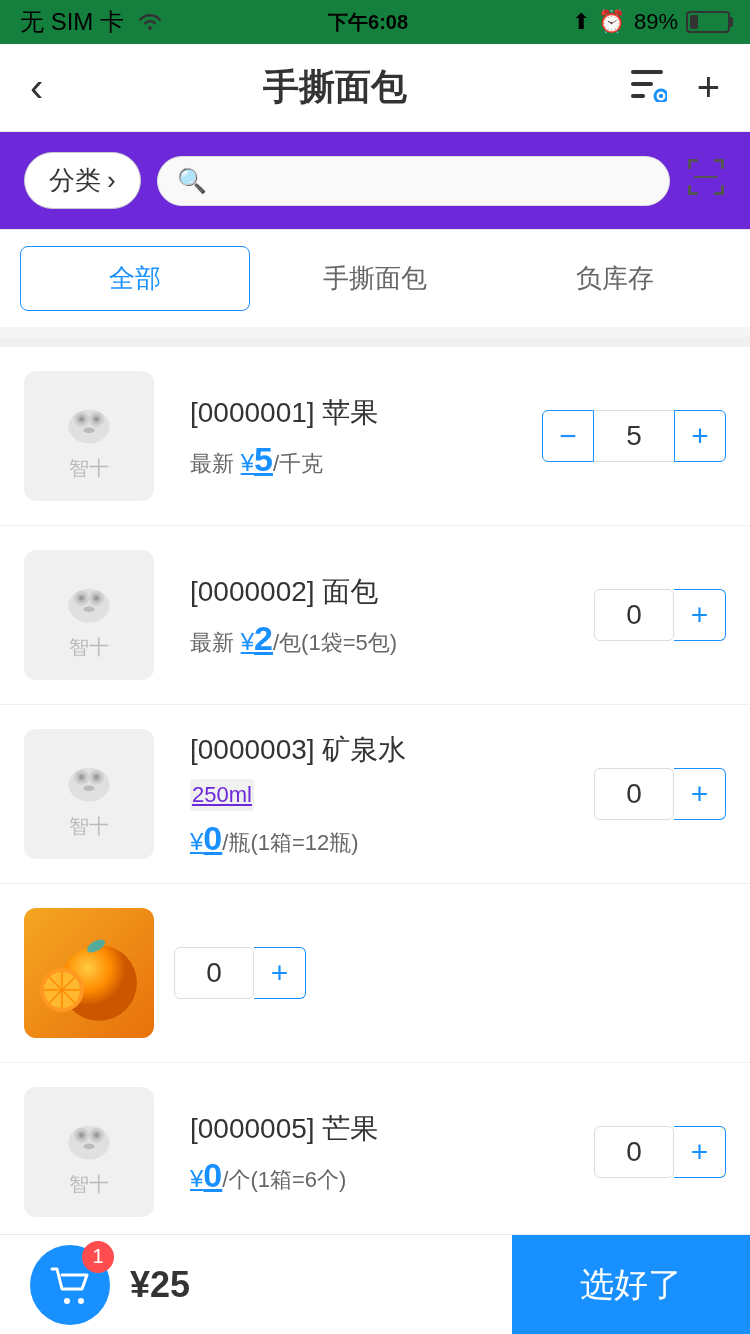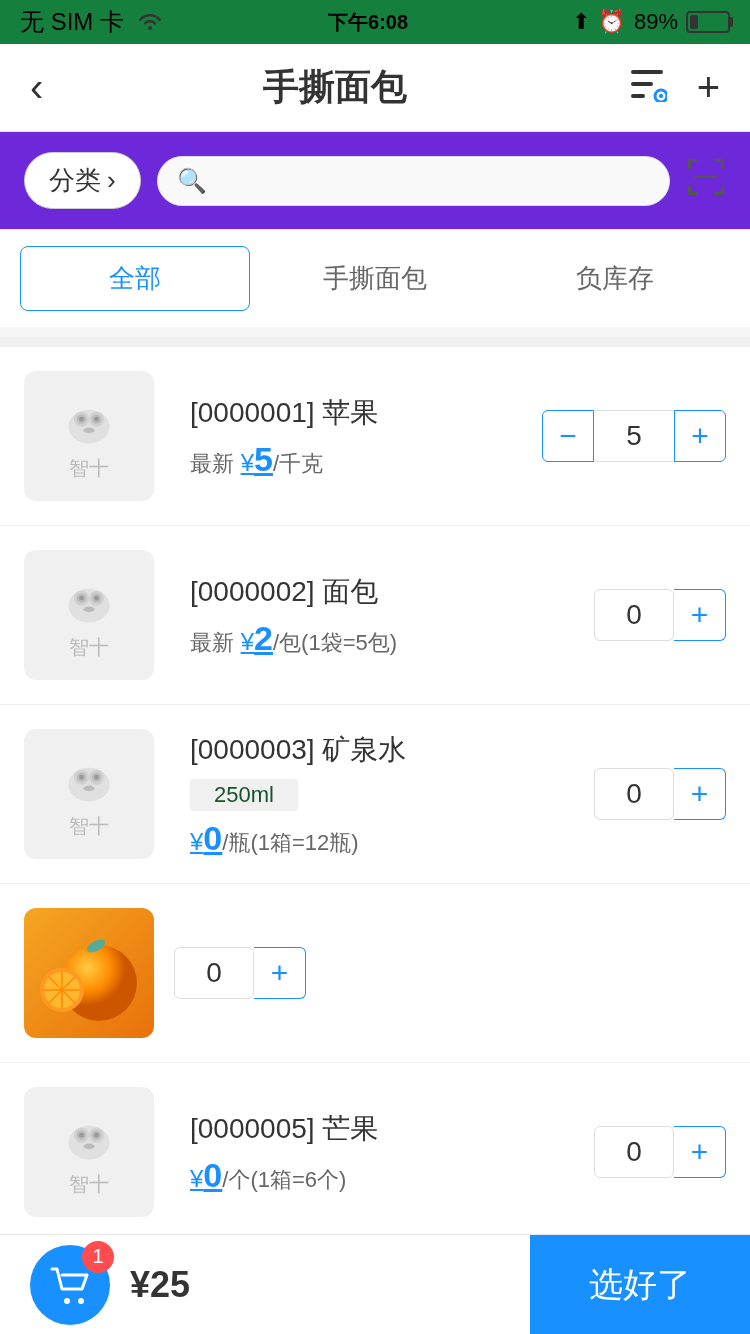--- a/index.html
+++ b/index.html
@@ -152,26 +152,27 @@
 
     .product-info { flex: 1; min-width: 0; margin-left: 16px; }
     .product-name {
       font-size: 28px;
       color: #333;
       font-weight: 500;
       margin-bottom: 8px;
     }
     .product-spec {
       font-size: 22px;
-      color: #14532d;
+      color: #6d28d9;
       background: #f0f0f0;
-      padding: 3px 24px;
+      padding: 3px 2px;
       border-radius: 4px;
       display: inline-block;
       margin-bottom: 8px;
+      text-decoration: underline;
     }
     .product-price {
       font-size: 24px;
       color: #666;
     }
     .product-price .label { color: #666; font-size: 22px; }
     .price-unit { color: #1890ff; font-size: 24px; text-decoration: underline; }
     .price-amount { color: #1890ff; font-size: 34px; font-weight: bold; text-decoration: underline; }
     .price-suffix { color: #666; font-size: 22px; }
 
@@ -263,21 +264,21 @@
       align-items: center;
       justify-content: center;
     }
     .cart-total {
       font-size: 36px;
       font-weight: 600;
       color: #333;
     }
     .confirm-btn {
       height: 100%;
-      width: 220px;
+      width: 238px;
       background: #1890ff;
       color: #fff;
       font-size: 34px;
       font-weight: 500;
       border: none;
       cursor: pointer;
       display: flex;
       align-items: center;
       justify-content: center;
     }

